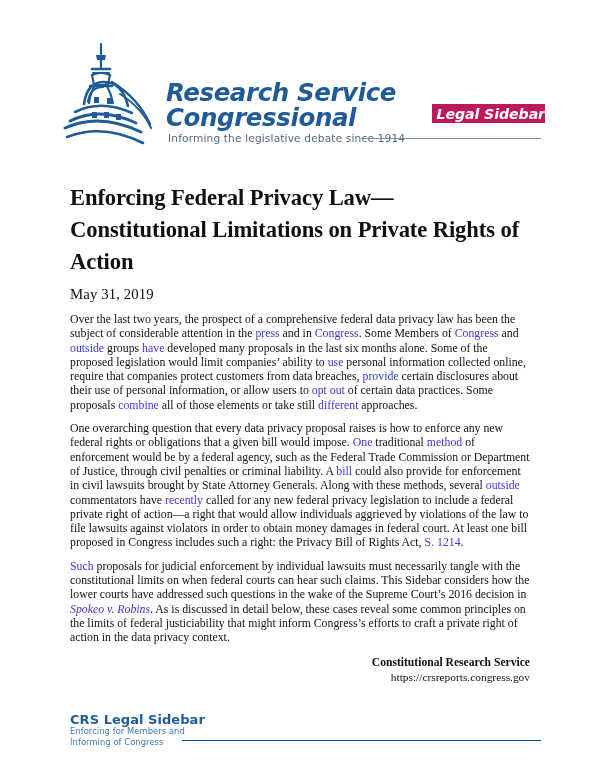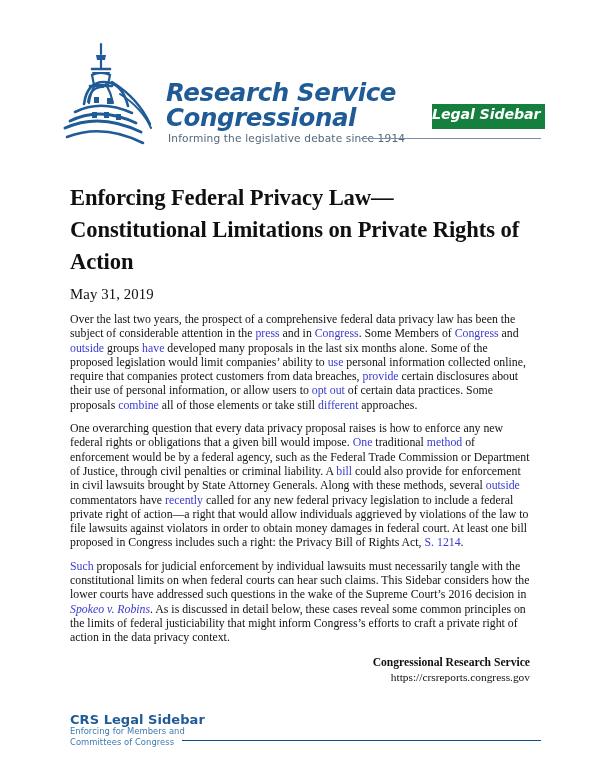--- a/index.html
+++ b/index.html
@@ -60,30 +60,30 @@
   #tagline-rule {
     position: absolute;
     left: 361px; top: 138px;
     width: 180px; height: 1px;
     background: #7c8ea3;
   }
 
   #legal-sidebar-badge {
     position: absolute;
     left: 432px; top: 104px;
-    width: 113px; height: 25px;
-    background: #15803d;
+    width: 113px; height: 19px;
+    background: #be185d;
     color: #ffffff;
     font-family: "DejaVu Sans", sans-serif;
     font-weight: bold;
     font-style: italic;
     font-size: 14.2px;
     letter-spacing: -0.1px;
     line-height: 21px;
-    text-align: left;
+    text-align: right;
     white-space: nowrap;
   }
 
   
   #doc-title {
     position: absolute;
     left: 70px; top: 167px;
     width: 452px;
     font-family: "Liberation Serif", serif;
     font-weight: bold;
@@ -235,24 +235,24 @@
 
   <div id="doc-date">May 31, 2019</div>
 
   <div id="body-text">
     <p>Over the last two years, the prospect of a comprehensive federal data privacy law has been the subject of considerable attention in the <a class="lnk" href="#">press</a> and in <a class="lnk" href="#">Congress</a>. Some Members of <a class="lnk" href="#">Congress</a> and <a class="lnk" href="#">outside</a> groups <a class="lnk" href="#">have</a> developed many proposals in the last six months alone. Some of the proposed legislation would limit companies’ ability to <a class="lnk" href="#">use</a> personal information collected online, require that companies protect customers from data breaches, <a class="lnk" href="#">provide</a> certain disclosures about their use of personal information, or allow users to <a class="lnk" href="#">opt out</a> of certain data practices. Some proposals <a class="lnk" href="#">combine</a> all of those elements or take still <a class="lnk" href="#">different</a> approaches.</p>
     <p>One overarching question that every data privacy proposal raises is how to enforce any new federal rights or obligations that a given bill would impose. <a class="lnk" href="#">One</a> traditional <a class="lnk" href="#">method</a> of enforcement would be by a federal agency, such as the Federal Trade Commission or Department of Justice, through civil penalties or criminal liability. A <a class="lnk" href="#">bill</a> could also provide for enforcement in civil lawsuits brought by State Attorney Generals. Along with these methods, several <a class="lnk" href="#">outside</a> commentators have <a class="lnk" href="#">recently</a> called for any new federal privacy legislation to include a federal private right of action—a right that would allow individuals aggrieved by violations of the law to file lawsuits against violators in order to obtain money damages in federal court. At least one bill proposed in Congress includes such a right: the Privacy Bill of Rights Act, <a class="lnk" href="#">S. 1214</a>.</p>
     <p><a class="lnk" href="#">Such</a> proposals for judicial enforcement by individual lawsuits must necessarily tangle with the constitutional limits on when federal courts can hear such claims. This Sidebar considers how the lower courts have addressed such questions in the wake of the Supreme Court’s 2016 decision in <a class="lnk-i" href="#">Spokeo v. Robins</a>. As is discussed in detail below, these cases reveal some common principles on the limits of federal justiciability that might inform Congress’s efforts to craft a private right of action in the data privacy context.</p>
   </div>
 
   <div id="footer-right">
-    <div id="footer-org">Congressional Research Service</div>
+    <div id="footer-org">Constitutional Research Service</div>
     <div id="footer-url">https://crsreports.congress.gov</div>
   </div>
 
   <div id="footer-left">
     <div class="fl-bold">CRS Legal Sidebar</div>
     <div class="fl-reg">Enforcing for Members and</div>
-    <div class="fl-reg">Committees of Congress</div>
+    <div class="fl-reg">Informing of Congress</div>
   </div>
   <div id="footer-rule"></div>
 
 </div>
 
 </body></html>

